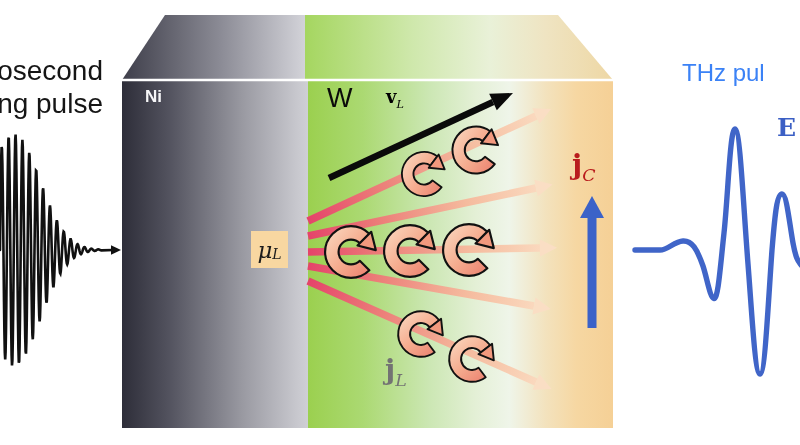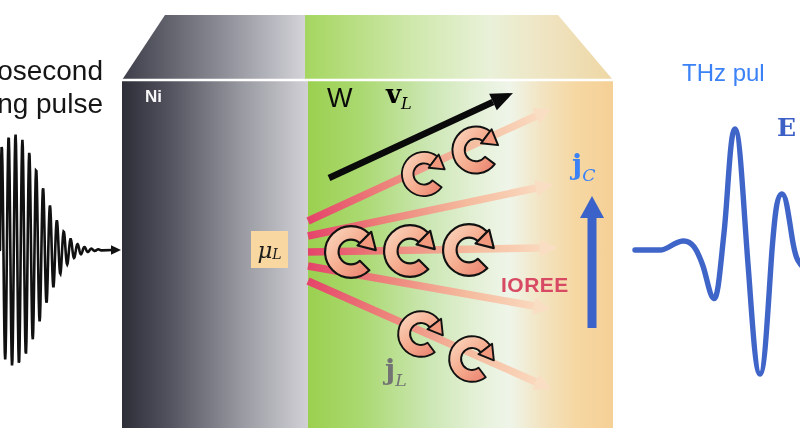--- a/index.html
+++ b/index.html
@@ -5,24 +5,24 @@
   html,body{margin:0;padding:0;background:#ffffff;width:800px;height:445px;overflow:hidden;}
   #stage{position:relative;width:800px;height:445px;font-family:"Liberation Sans",sans-serif;}
   svg{position:absolute;left:0;top:0;}
   .lbl{position:absolute;white-space:nowrap;}
   .pump-text{left:-100px;top:54px;width:203px;text-align:right;font-size:28px;line-height:33px;color:#151515;}
   .ni-label{left:145px;top:87px;font-size:17px;font-weight:600;color:#f6f6f8;}
   .w-label{left:327px;top:83px;font-size:27px;font-weight:400;color:#0a0a0a;}
   .math{font-family:"DejaVu Serif",serif;}
   .math .main{font-weight:bold;}
   .math sub{font-style:italic;font-weight:normal;font-size:0.62em;}
-  .v-label{left:386px;top:79px;font-size:26px;color:#000;}
+  .v-label{left:386px;top:86px;font-size:18px;color:#000;}
   .mu-box{left:251px;top:231px;width:37px;height:37px;background:#f8d7a1;display:flex;align-items:center;justify-content:center;font-size:23px;color:#1c1c1c;font-style:italic;}
   .mu-box sub{font-size:14px;margin-top:8px;}
-  .jc-label{left:572px;top:148px;font-size:28px;color:#3b82f6;}
+  .jc-label{left:572px;top:148px;font-size:28px;color:#b91c1c;}
   .jl-label{left:385px;top:353px;font-size:28px;color:#737373;}
   .ioree-label{left:501px;top:273px;font-size:21px;font-weight:700;color:#d84a63;letter-spacing:0.5px;}
   .thz-label{left:682px;top:59px;font-size:24px;color:#3b82f6;}
   .e-label{left:777px;top:113px;font-size:25px;color:#3b5fc4;font-family:"DejaVu Serif",serif;font-weight:bold;}
 </style>
 </head>
 <body>
 
 <div id="stage">
 
@@ -168,18 +168,17 @@
 
   <div class="lbl mu-box math">
       <span>μ</span>
       <sub>L</sub>
     </div>
 
   <div class="lbl jc-label math"><span class="main">j</span><sub>C</sub></div>
 
   <div class="lbl jl-label math"><span class="main">j</span><sub>L</sub></div>
 
-  <div class="lbl ioree-label">IOREE</div>
 
   <div class="lbl thz-label">THz pul</div>
   <div class="lbl e-label">E</div>
 
 </div>
 
 </body></html>

